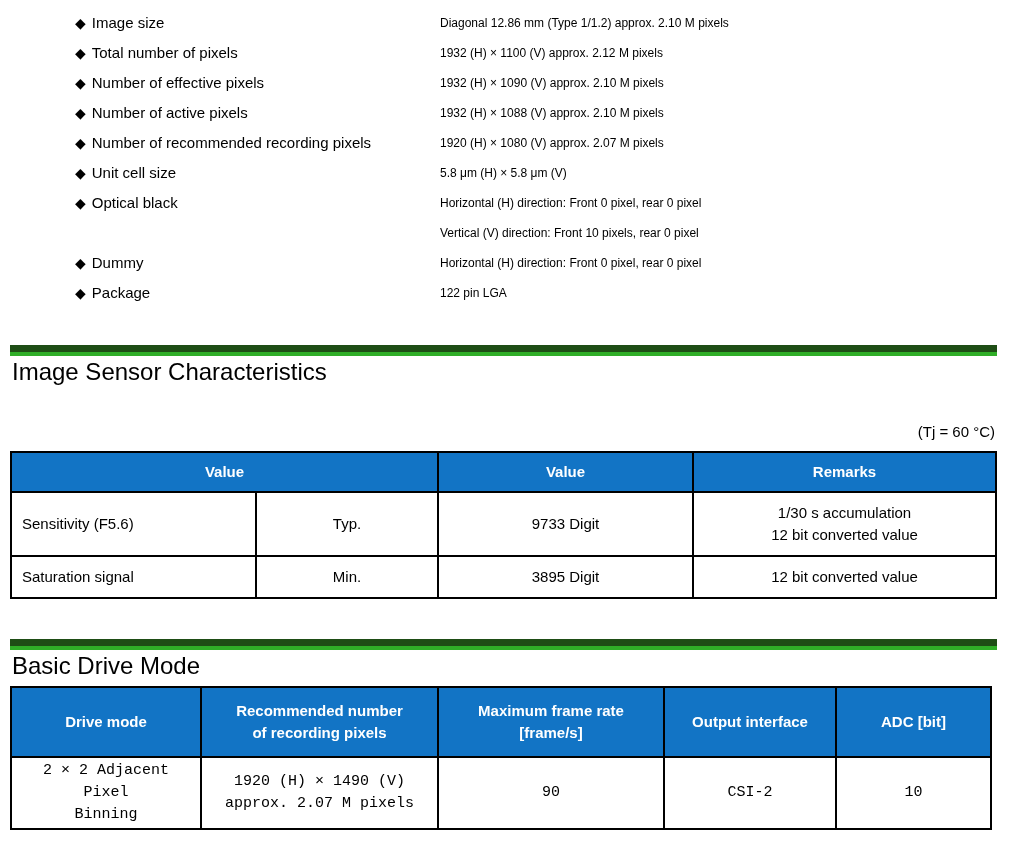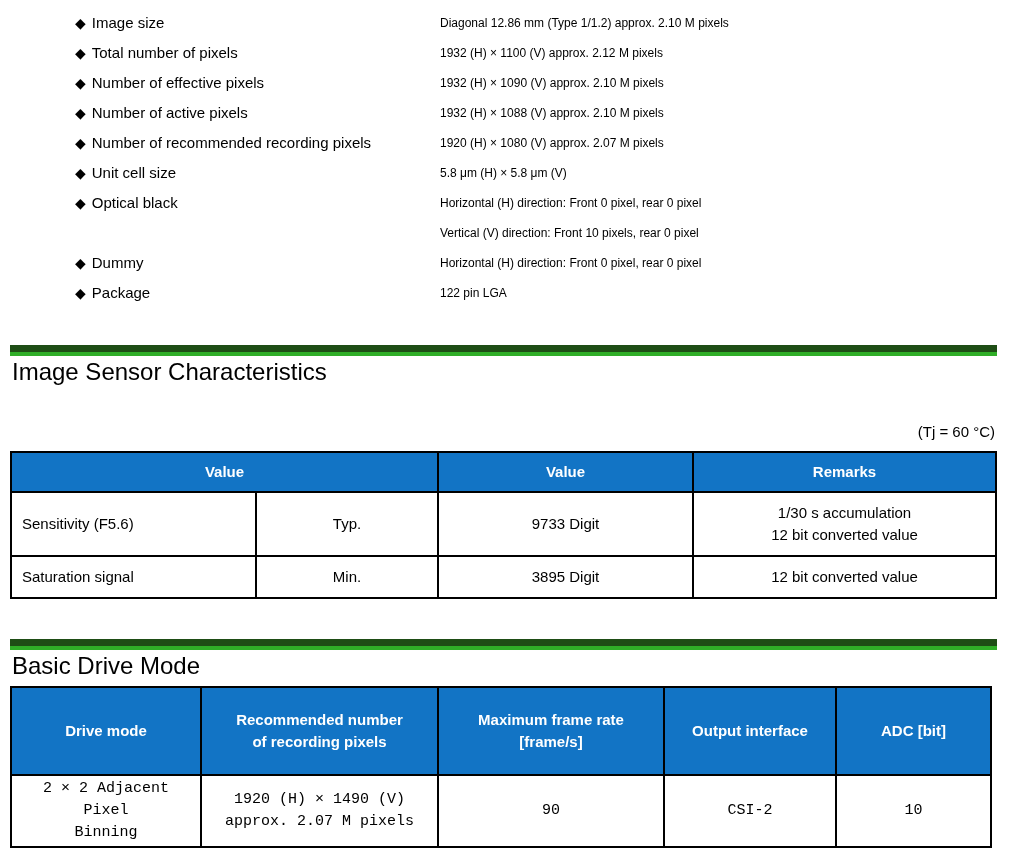--- a/index.html
+++ b/index.html
@@ -78,21 +78,21 @@
     background: #1274c5;
     color: #ffffff;
     font-weight: bold;
   }
   .tbl td.left { text-align: left; padding-left: 10px; }
   .tbl-1 { width: 985px; }
   .tbl-1 tr.hdr { height: 40px; }
   .tbl-1 tr.r0 { height: 64px; }
   .tbl-1 tr.r1 { height: 42px; }
   .tbl-2 { width: 980px; margin-top: 28px; }
-  .tbl-2 tr.hdr { height: 88px; }
+  .tbl-2 tr.hdr { height: 70px; }
   .tbl-2 tr.r0 { height: 62px; font-family: Liberation Mono, monospace; }
 </style>
 </head>
 <body>
 
 <div class="page">
 
   <div class="spec-list">
 
     <div class="spec-row">

